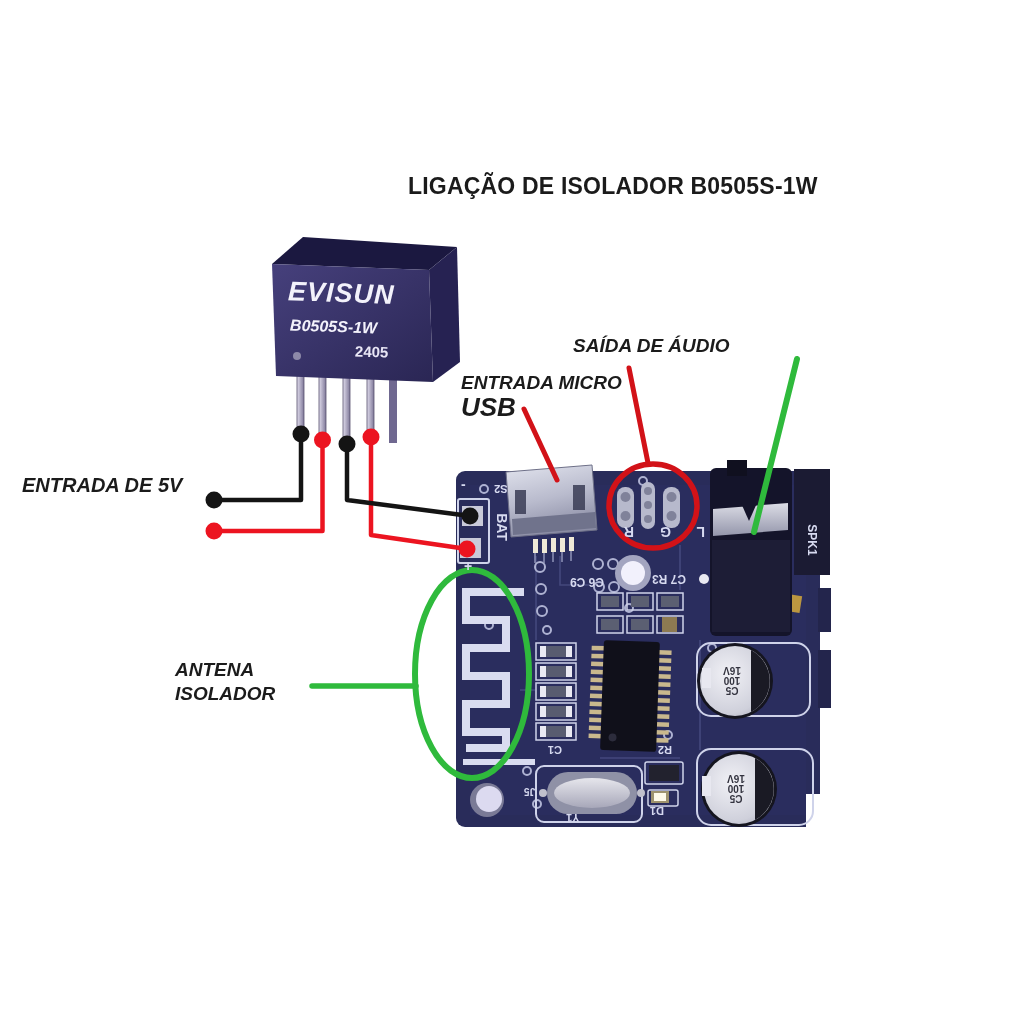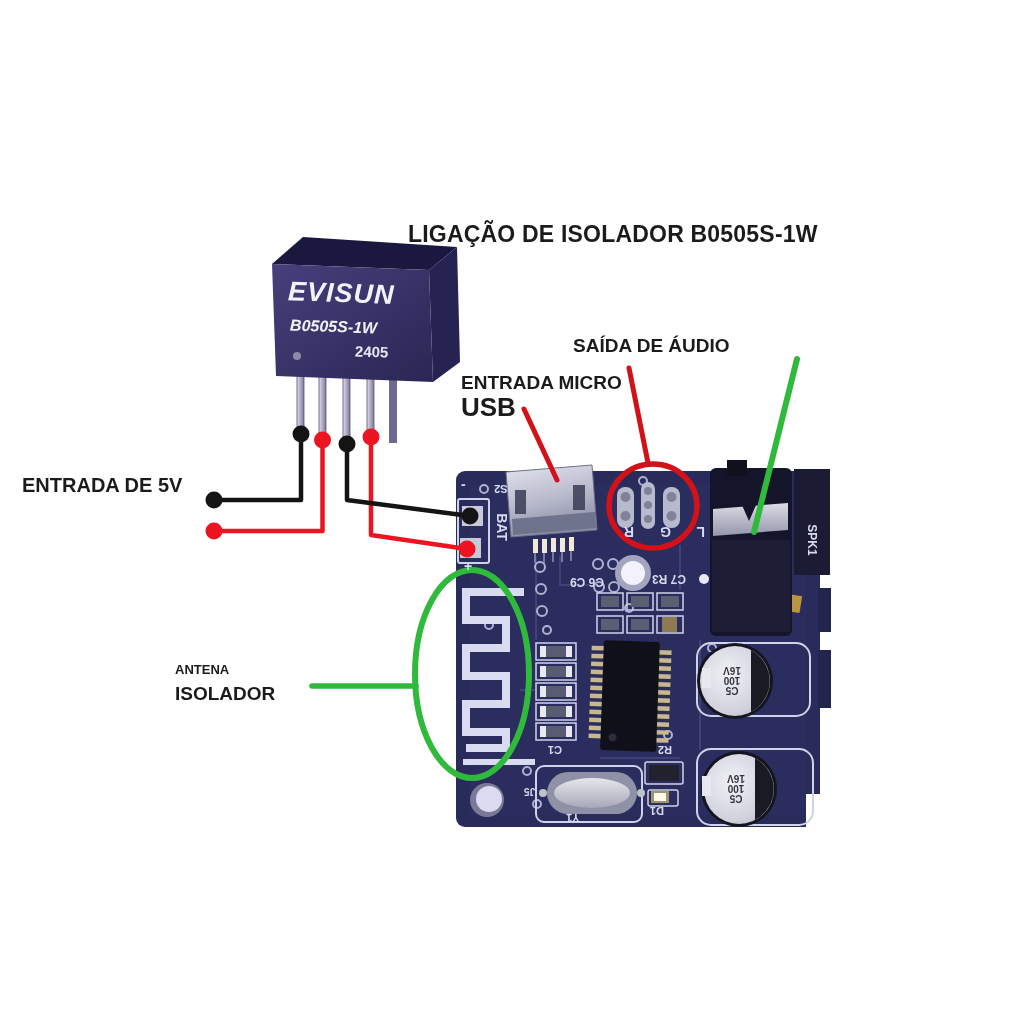--- a/index.html
+++ b/index.html
@@ -1,21 +1,21 @@
 <!DOCTYPE html>
 <html><head>
 <meta charset="utf-8">
 <style>
   html,body{margin:0;padding:0;background:#ffffff;}
   #canvas{position:relative;width:1024px;height:1024px;background:#ffffff;overflow:hidden;
           font-family:"Liberation Sans", sans-serif;}
   #scene{position:absolute;left:0;top:0;z-index:1;}
   .txt{position:absolute;z-index:2;color:#1b1b1b;font-weight:bold;white-space:nowrap;}
   .title{font-size:23px;line-height:29px;letter-spacing:.2px;}
-  .lbl{font-size:20px;line-height:24px;}
+  .lbl{font-size:20px;line-height:24px;font-style:italic;}
   .silk{position:absolute;z-index:3;color:#d7daf0;font-weight:bold;white-space:nowrap;}
   .r180{transform:rotate(180deg);}
   .r90{transform:rotate(90deg);}
   .modtxt{position:absolute;z-index:2;color:#f3f2fb;font-style:italic;font-weight:bold;
           transform:rotate(2deg);white-space:nowrap;}
   .captxt{position:absolute;z-index:3;color:#33333f;font-weight:bold;font-size:10px;
           line-height:10px;text-align:center;transform:rotate(180deg);}
 </style>
 </head>
 <body>
@@ -307,27 +307,27 @@
   <g fill="none" stroke-linecap="round">
     <path d="M524,409 L557,480" stroke="#d21218" stroke-width="5"></path>
     <path d="M629,368 L648,463" stroke="#d21218" stroke-width="5"></path>
     <ellipse cx="653" cy="506" rx="44" ry="42" stroke="#d21218" stroke-width="5.5"></ellipse>
     <path d="M797,359 L754,532" stroke="#2fba3c" stroke-width="6"></path>
     <path d="M312,686 H416" stroke="#2fba3c" stroke-width="5.5"></path>
     <ellipse cx="472" cy="674" rx="57" ry="104" stroke="#2fba3c" stroke-width="6"></ellipse>
   </g>
 </svg>
 
-<div class="txt title" style="left:408px;top:172px;margin-top:48px;">LIGAÇÃO DE ISOLADOR B0505S-1W</div>
+<div class="txt title" style="left:408px;top:172px;">LIGAÇÃO DE ISOLADOR B0505S-1W</div>
 
 <div class="txt lbl" style="left:573px;top:334px;font-size:19px;">SAÍDA DE ÁUDIO</div>
 <div class="txt lbl" style="left:461px;top:371px;font-size:19px;">ENTRADA MICRO</div>
 <div class="txt lbl" style="left:461px;top:395px;font-size:26px;">USB</div>
 <div class="txt lbl" style="left:22px;top:473px;">ENTRADA DE 5V</div>
-<div class="txt lbl" style="left:175px;top:658px;font-size:13px;">ANTENA</div>
+<div class="txt lbl" style="left:175px;top:658px;font-size:19px;">ANTENA</div>
 <div class="txt lbl" style="left:175px;top:682px;font-size:19px;">ISOLADOR</div>
 
 <div class="modtxt" style="left:288px;top:278px;font-size:27px;letter-spacing:1px;">EVISUN</div>
 <div class="modtxt" style="left:290px;top:318px;font-size:16px;">B0505S-1W</div>
 <div class="modtxt" style="left:355px;top:343px;font-size:15px;font-style:normal;color:#e8e6f5;">2405</div>
 
 <div class="silk r90" style="left:488px;top:519px;font-size:14px;">BAT</div>
 <div class="silk r180" style="left:494px;top:483px;font-size:11px;">S2</div>
 <div class="silk" style="left:461px;top:476px;font-size:14px;">-</div>
 <div class="silk" style="left:464px;top:558px;font-size:14px;">+</div>

